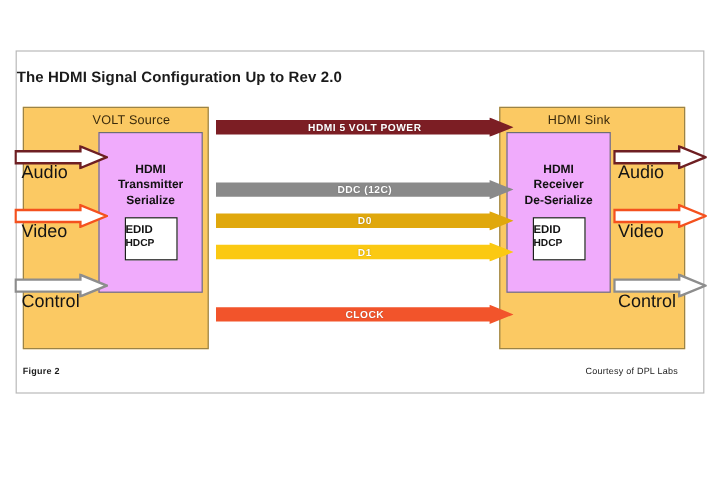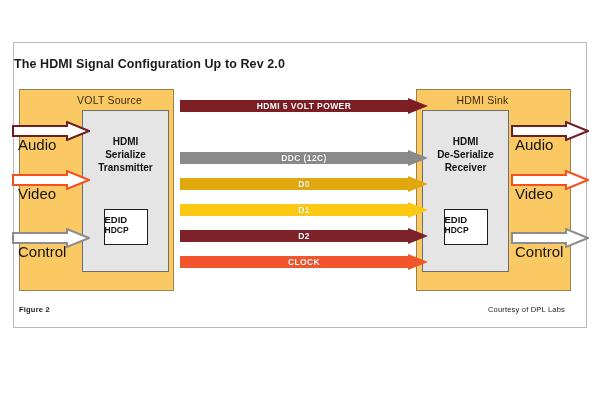--- a/index.html
+++ b/index.html
@@ -61,22 +61,22 @@
     color: #3a2a0c;
     letter-spacing: .2px;
   }
   #source-block .device-title { padding-left: 26px; box-sizing: border-box; }
   #sink-block   .device-title { padding-right: 22px; box-sizing: border-box; }
 
   .chip {
     position: absolute;
     top: 20px;
     width: 87px;
-    height: 162px;
-    background: #e5e5e5;
+    height: 134px;
+    background: #f0abfc;
     border: 1px solid #6e6e72;
     box-sizing: border-box;
   }
   #source-chip { left: 62px; }
   #sink-chip   { left: 5px; }
 
   .chip-label {
     position: absolute;
     top: 24px;
     left: 0;
@@ -199,22 +199,22 @@
 <div id="figure-frame">
 
   <div id="figure-title">The HDMI Signal Configuration Up to Rev 2.0</div>
 
   <div id="source-block" class="device-block">
     <div class="device-title">VOLT Source</div>
 
     <div id="source-chip" class="chip">
       <div class="chip-label">
         <span>HDMI</span>
+        <span>Transmitter</span>
         <span>Serialize</span>
-        <span>Transmitter</span>
       </div>
       <div class="edid-box">
         <span class="edid-l1">EDID</span>
         <span class="edid-l2">HDCP</span>
       </div>
     </div>
   </div>
 
   <div class="io-arrow io-left" id="src-audio-arrow" style="left:-2px; top:78px; width:78px;">
     <svg width="78" height="20" viewBox="0 0 78 20">
@@ -236,22 +236,22 @@
     </svg>
     <span class="io-label">Control</span>
   </div>
 
   <div id="sink-block" class="device-block">
     <div class="device-title">HDMI Sink</div>
 
     <div id="sink-chip" class="chip">
       <div class="chip-label">
         <span>HDMI</span>
+        <span>Receiver</span>
         <span>De-Serialize</span>
-        <span>Receiver</span>
       </div>
       <div class="edid-box">
         <span class="edid-l1">EDID</span>
         <span class="edid-l2">HDCP</span>
       </div>
     </div>
   </div>
 
   <div class="io-arrow io-right" id="sink-audio-arrow" style="left:497px; top:78px; width:78px;">
     <svg width="78" height="20" viewBox="0 0 78 20">
@@ -298,26 +298,20 @@
       <span class="bus-label">D0</span>
     </div>
 
     <div class="bus-row" style="top:113px;">
       <svg width="248" height="16" viewBox="0 0 248 16">
         <polygon points="0,2 228,2 228,0 248,8 228,16 228,14 0,14" fill="#fbc912"></polygon>
       </svg>
       <span class="bus-label">D1</span>
     </div>
 
-    <div class="bus-row" style="top:139px;">
-      <svg width="248" height="16" viewBox="0 0 248 16">
-        <polygon points="0,2 228,2 228,0 248,8 228,16 228,14 0,14" fill="#7c2228"></polygon>
-      </svg>
-      <span class="bus-label">D2</span>
-    </div>
 
     <div class="bus-row" style="top:165px;">
       <svg width="248" height="16" viewBox="0 0 248 16">
         <polygon points="0,2 228,2 228,0 248,8 228,16 228,14 0,14" fill="#f2542b"></polygon>
       </svg>
       <span class="bus-label">CLOCK</span>
     </div>
 
   </div>
 

